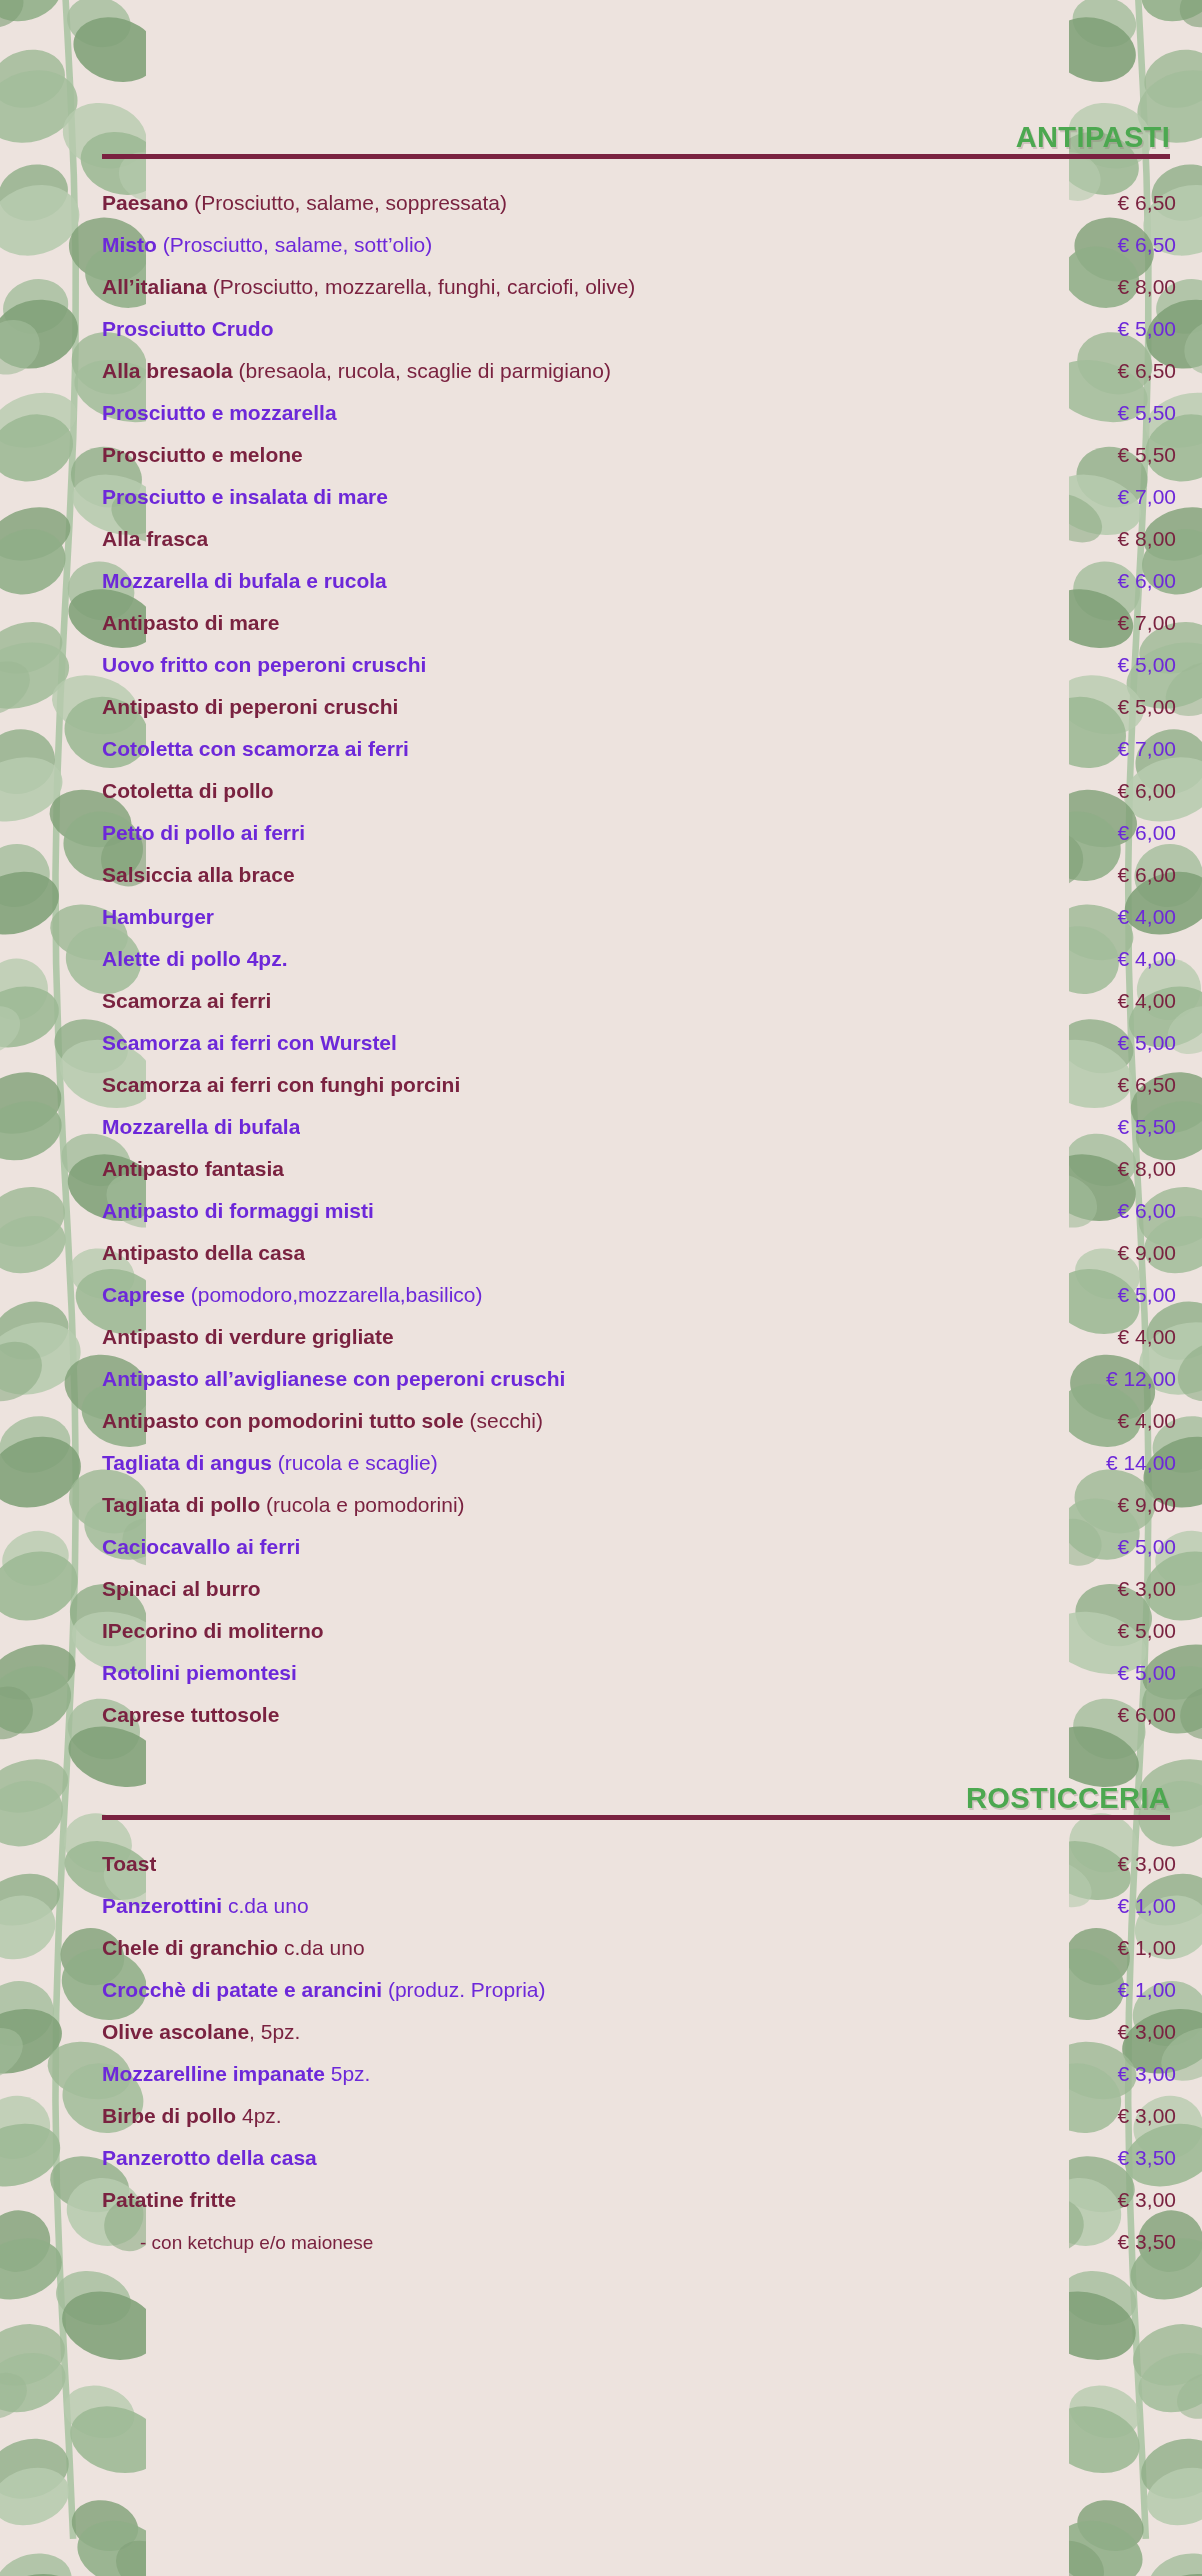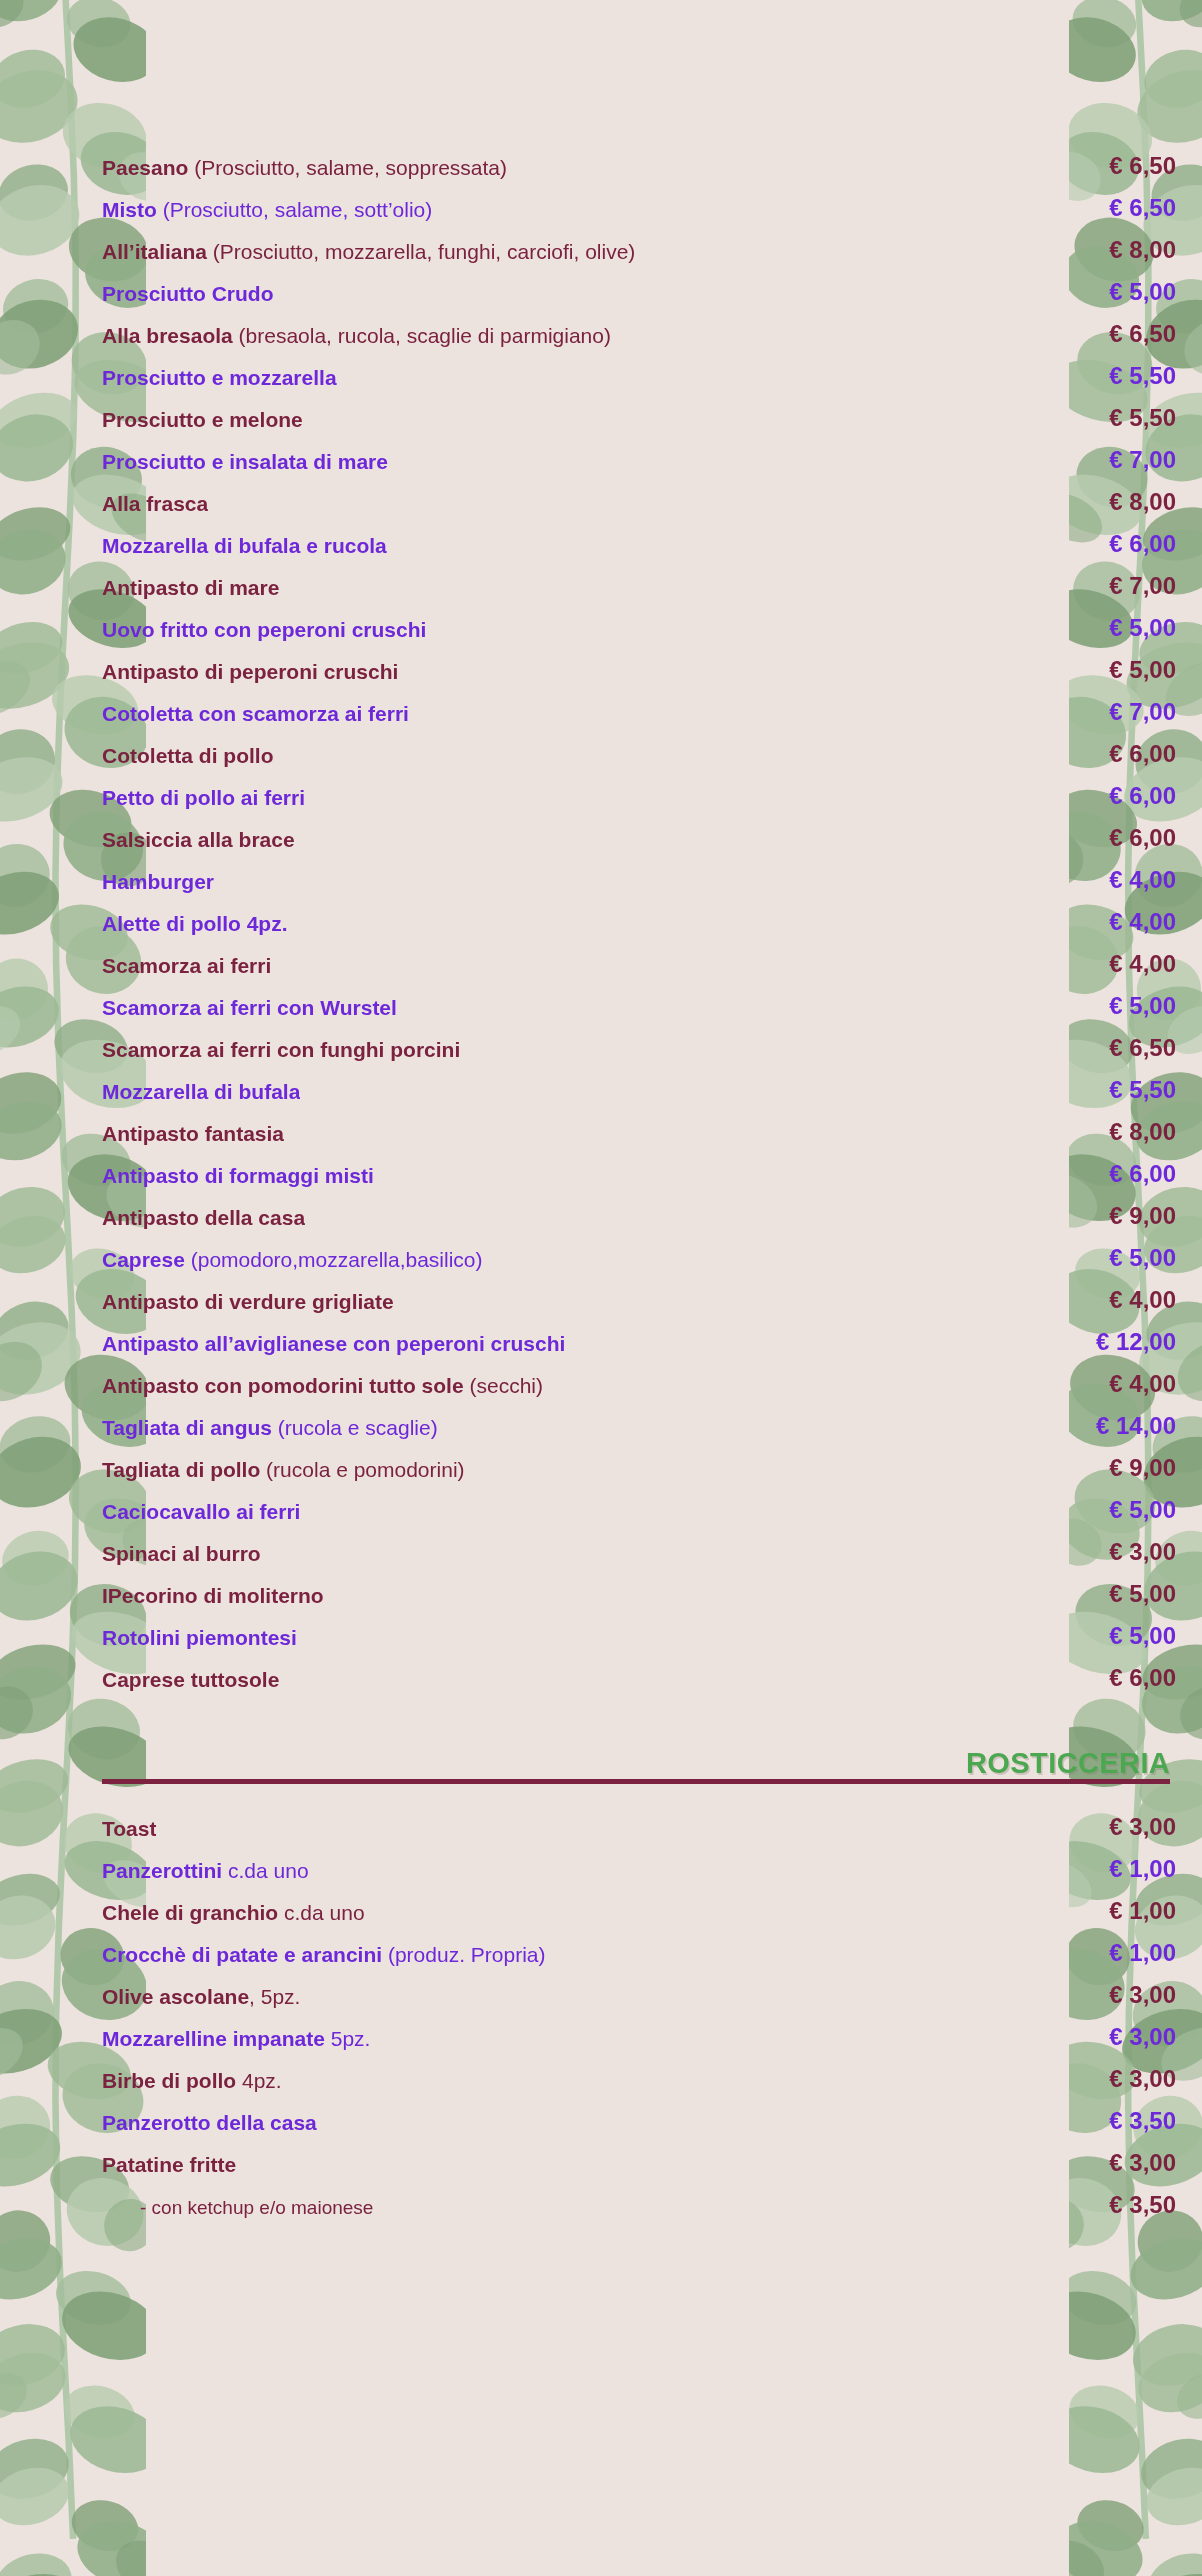--- a/index.html
+++ b/index.html
@@ -67,22 +67,22 @@
     white-space: nowrap;
     overflow: hidden;
   }
   .row-name .nm {
     font-weight: bold;
   }
   .row-name .ds {
     font-weight: normal;
   }
   .row-price {
-    font-size: 24px;
-    font-weight: bold;
+    font-size: 21px;
+    font-weight: normal;
     white-space: nowrap;
     padding-left: 17.5px;
   }
 
   .dark  { color: #6d28d9; }
   .wine  { color: #7A2240; }
 
   
   .note {
     font-size: 17px;
@@ -333,20 +333,21 @@
       <ellipse cx="6.924396864478894" cy="3518" rx="43" ry="33" transform="rotate(28 6.924396864478894 3518)" fill="#7FA077" opacity="0.62"></ellipse>
       <ellipse cx="164.02388140676214" cy="3578" rx="68" ry="48" transform="rotate(-16 164.02388140676214 3578)" fill="#7FA077" opacity="0.88"></ellipse>
       <ellipse cx="62.02388140676214" cy="3618" rx="60" ry="44" transform="rotate(14 62.02388140676214 3618)" fill="#9CB894" opacity="0.8"></ellipse>
     </g>
 </svg>
 
 <div class="page">
   <div class="top-gap"></div>
   <div id="sections-root">
       <div class="section">
+        <div class="section-header"><div class="section-title">ANTIPASTI</div><div class="section-rule"></div></div>
         <div class="items">
           <div class="row">
             <div class="row-name wine"><span class="nm">Paesano</span><span class="ds"> (Prosciutto, salame, soppressata)</span></div>
             <div class="row-price wine">€ 6,50</div>
           </div>
           <div class="row">
             <div class="row-name dark"><span class="nm">Misto</span><span class="ds"> (Prosciutto, salame, sott’olio)</span></div>
             <div class="row-price dark">€ 6,50</div>
           </div>
           <div class="row">

